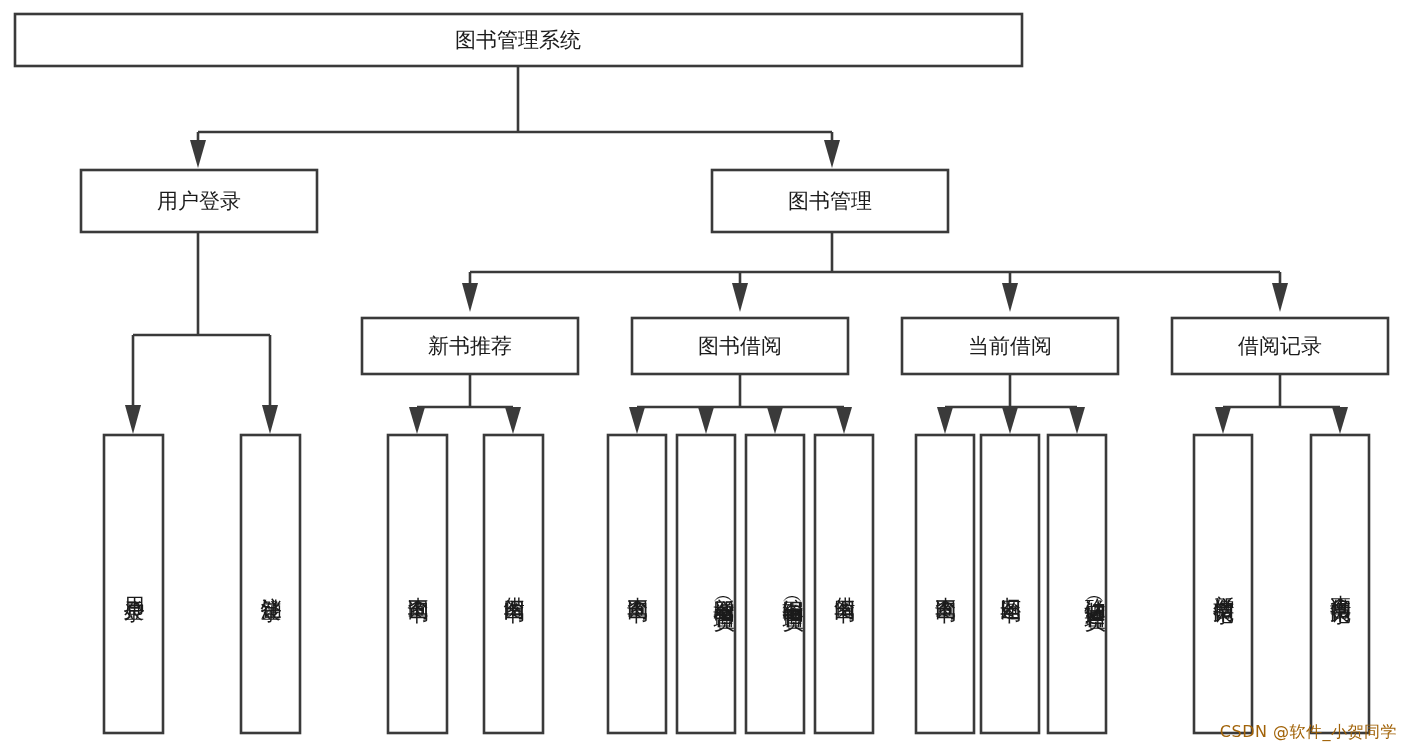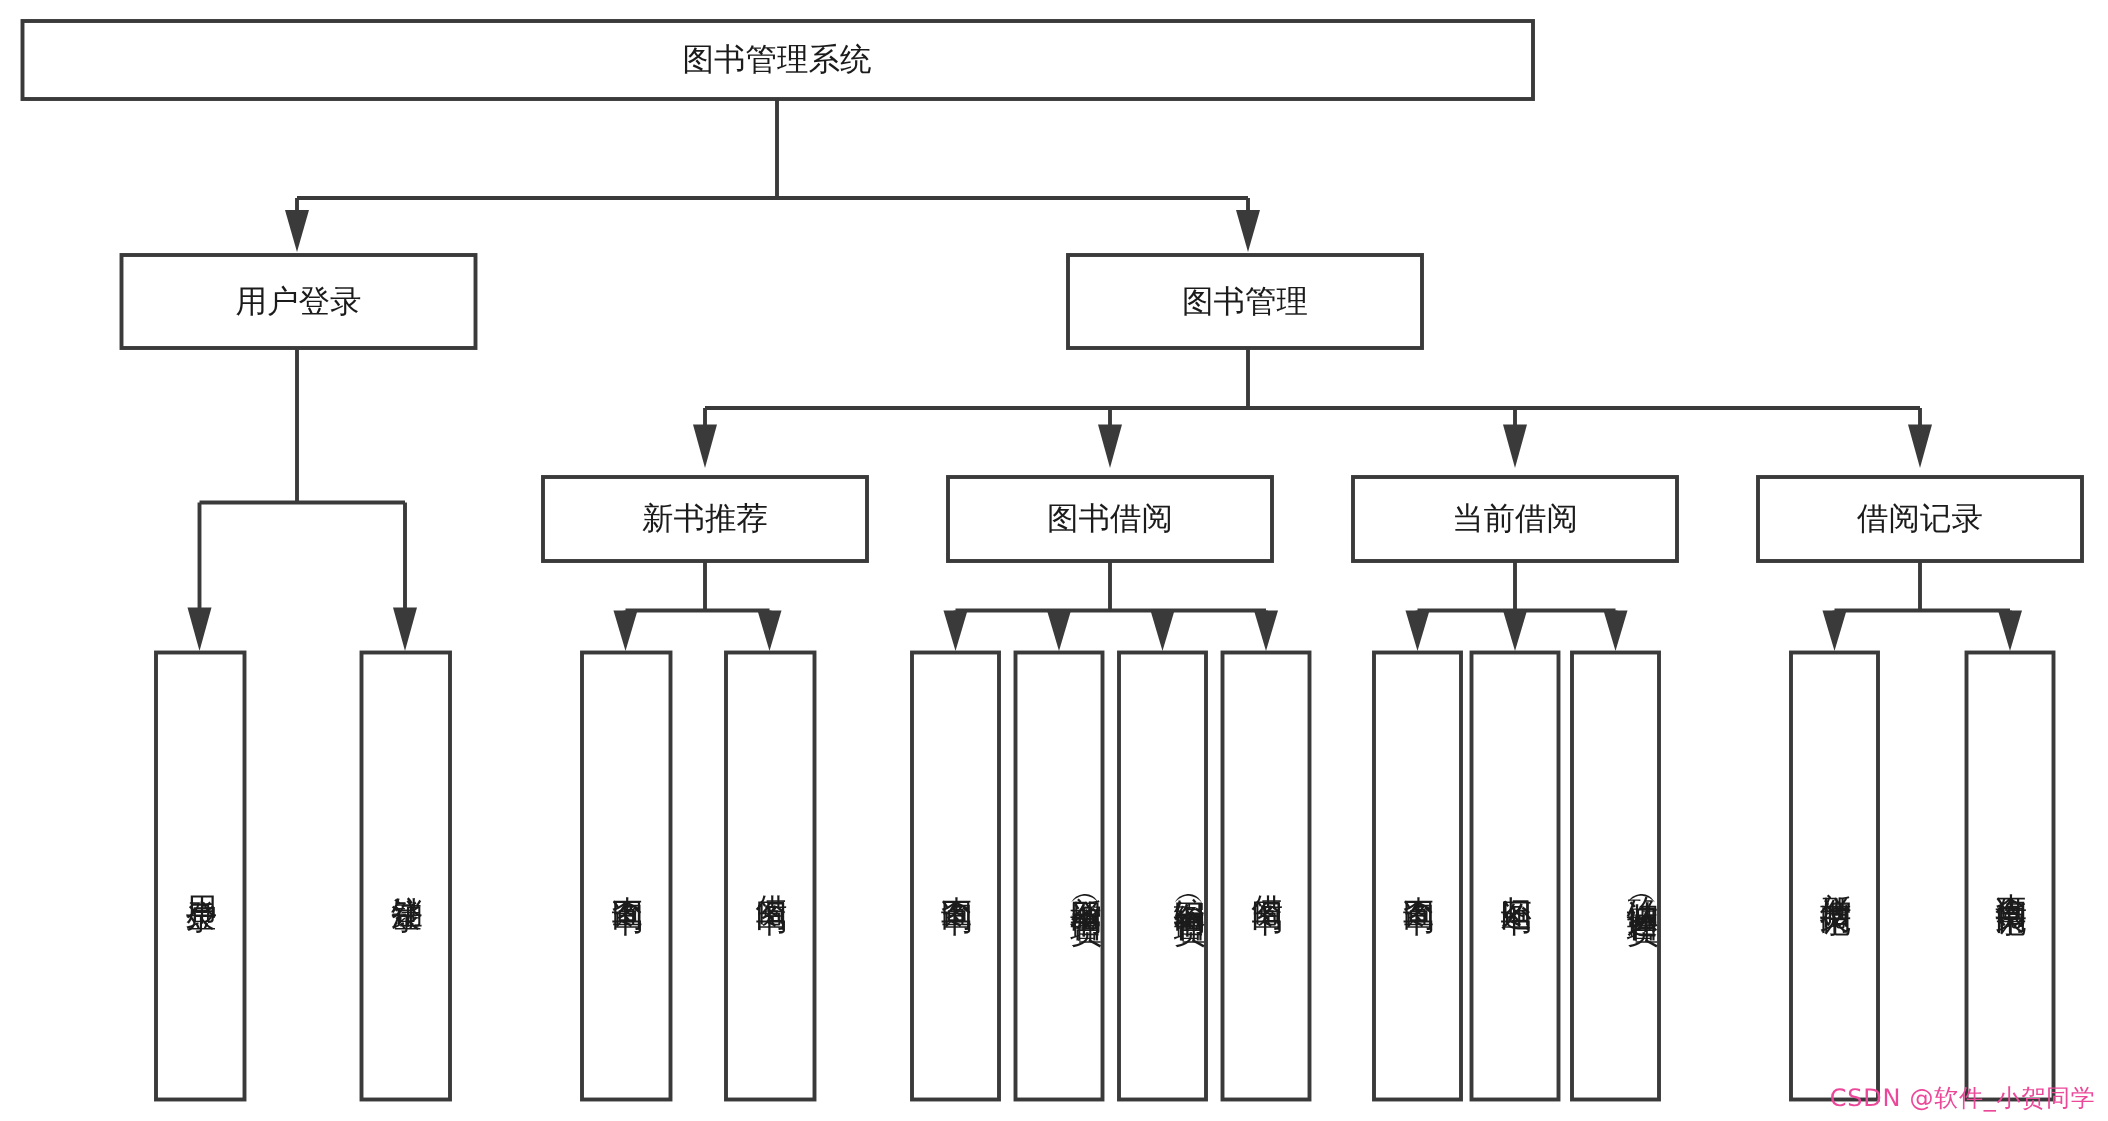--- a/index.html
+++ b/index.html
@@ -62,21 +62,21 @@
     justify-content: center;
     white-space: nowrap;
     pointer-events: none;
   }
   .watermark {
     position: absolute;
     right: 8px;
     bottom: 4px;
     font-family: "DejaVu Sans", "Liberation Sans", sans-serif;
     font-size: 16px;
-    color: #ec4899;
+    color: #a16207;
     letter-spacing: 0.5px;
     white-space: nowrap;
   }
 </style>
 </head>
 <body>
 
 <div id="diagram-root">
 
   <svg class="flow" viewBox="0 0 1405 747">

